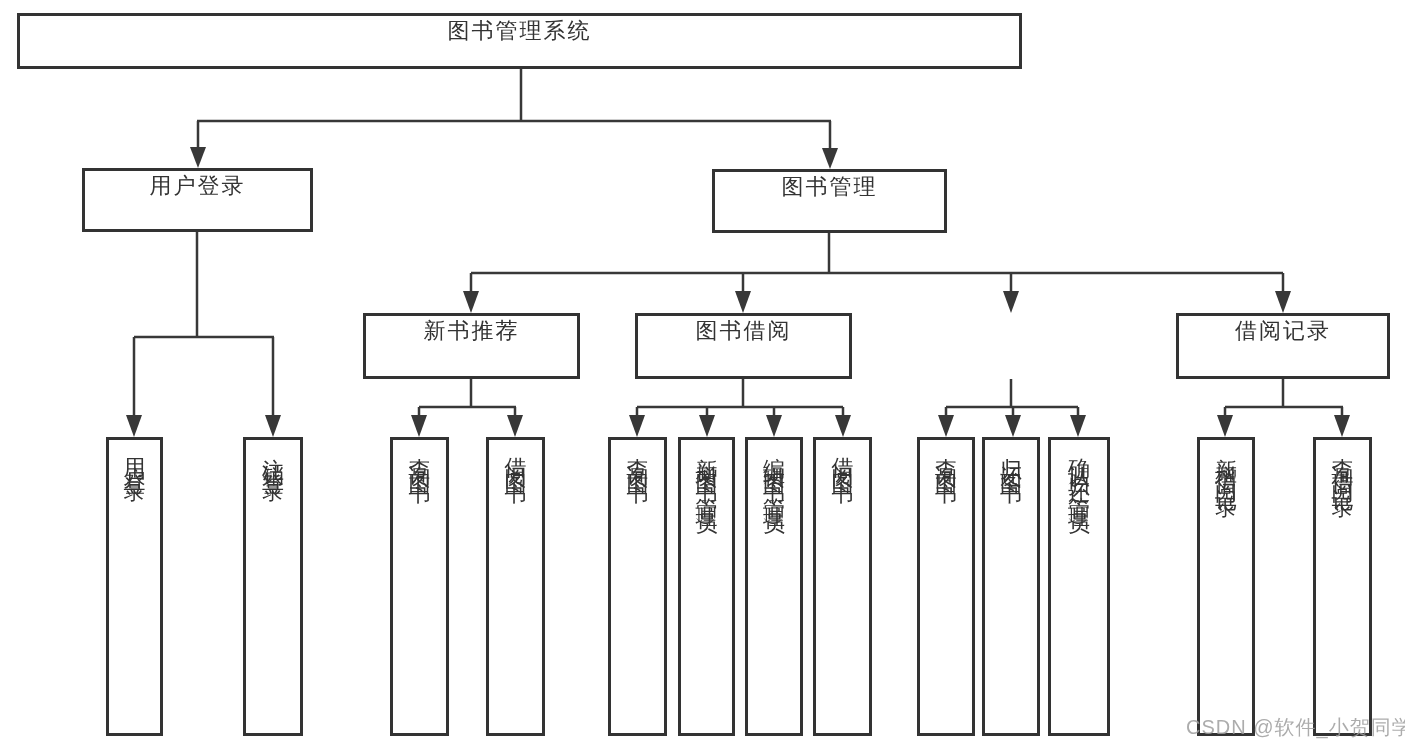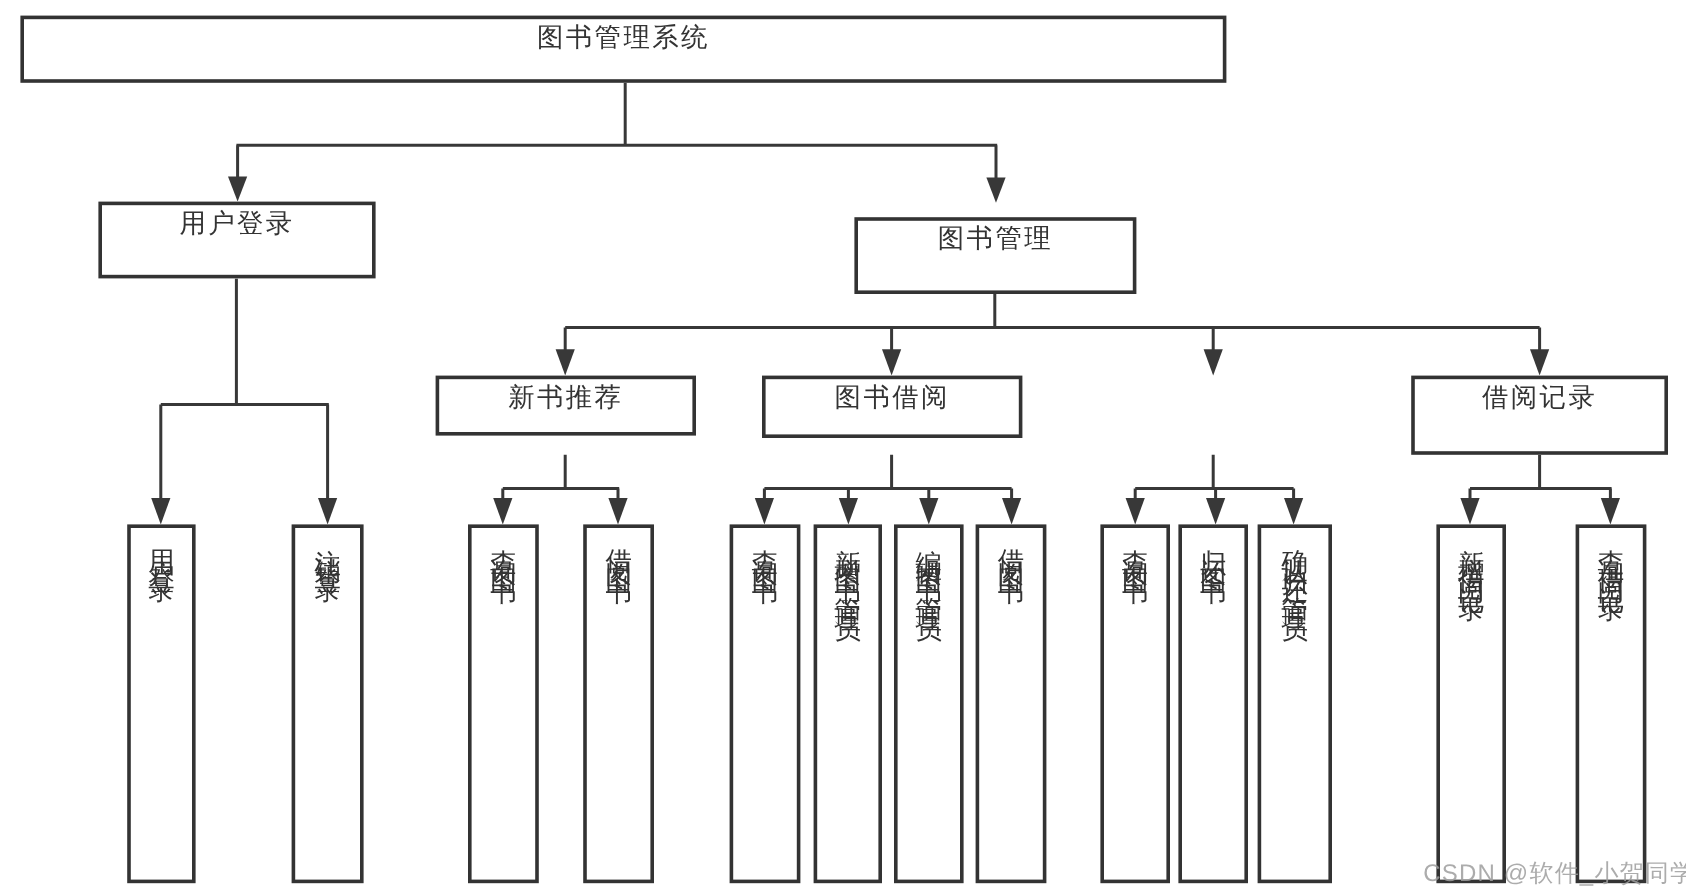--- a/index.html
+++ b/index.html
@@ -96,28 +96,28 @@
     </g>
   </svg>
 
   <div class="node h" style="left:17px;top:13px;width:1005px;height:56px">
     <span>图书管理系统</span>
   </div>
 
   <div class="node h" style="left:82px;top:168px;width:231px;height:64px">
     <span>用户登录</span>
   </div>
-  <div class="node h" style="left:712px;top:181px;width:235px;height:64px">
+  <div class="node h" style="left:712px;top:169px;width:235px;height:64px">
     <span>图书管理</span>
   </div>
 
-  <div class="node h" style="left:363px;top:313px;width:217px;height:50px">
+  <div class="node h" style="left:363px;top:313px;width:217px;height:66px">
     <span>新书推荐</span>
   </div>
-  <div class="node h" style="left:635px;top:313px;width:217px;height:52px">
+  <div class="node h" style="left:635px;top:313px;width:217px;height:66px">
     <span>图书借阅</span>
   </div>
   <div class="node h" style="left:1176px;top:313px;width:214px;height:66px">
     <span>借阅记录</span>
   </div>
 
   <div class="node v" style="left:106px;top:437px;width:57px;height:299px">
     <span>用户登录</span>
   </div>
   <div class="node v" style="left:243px;top:437px;width:60px;height:299px">

